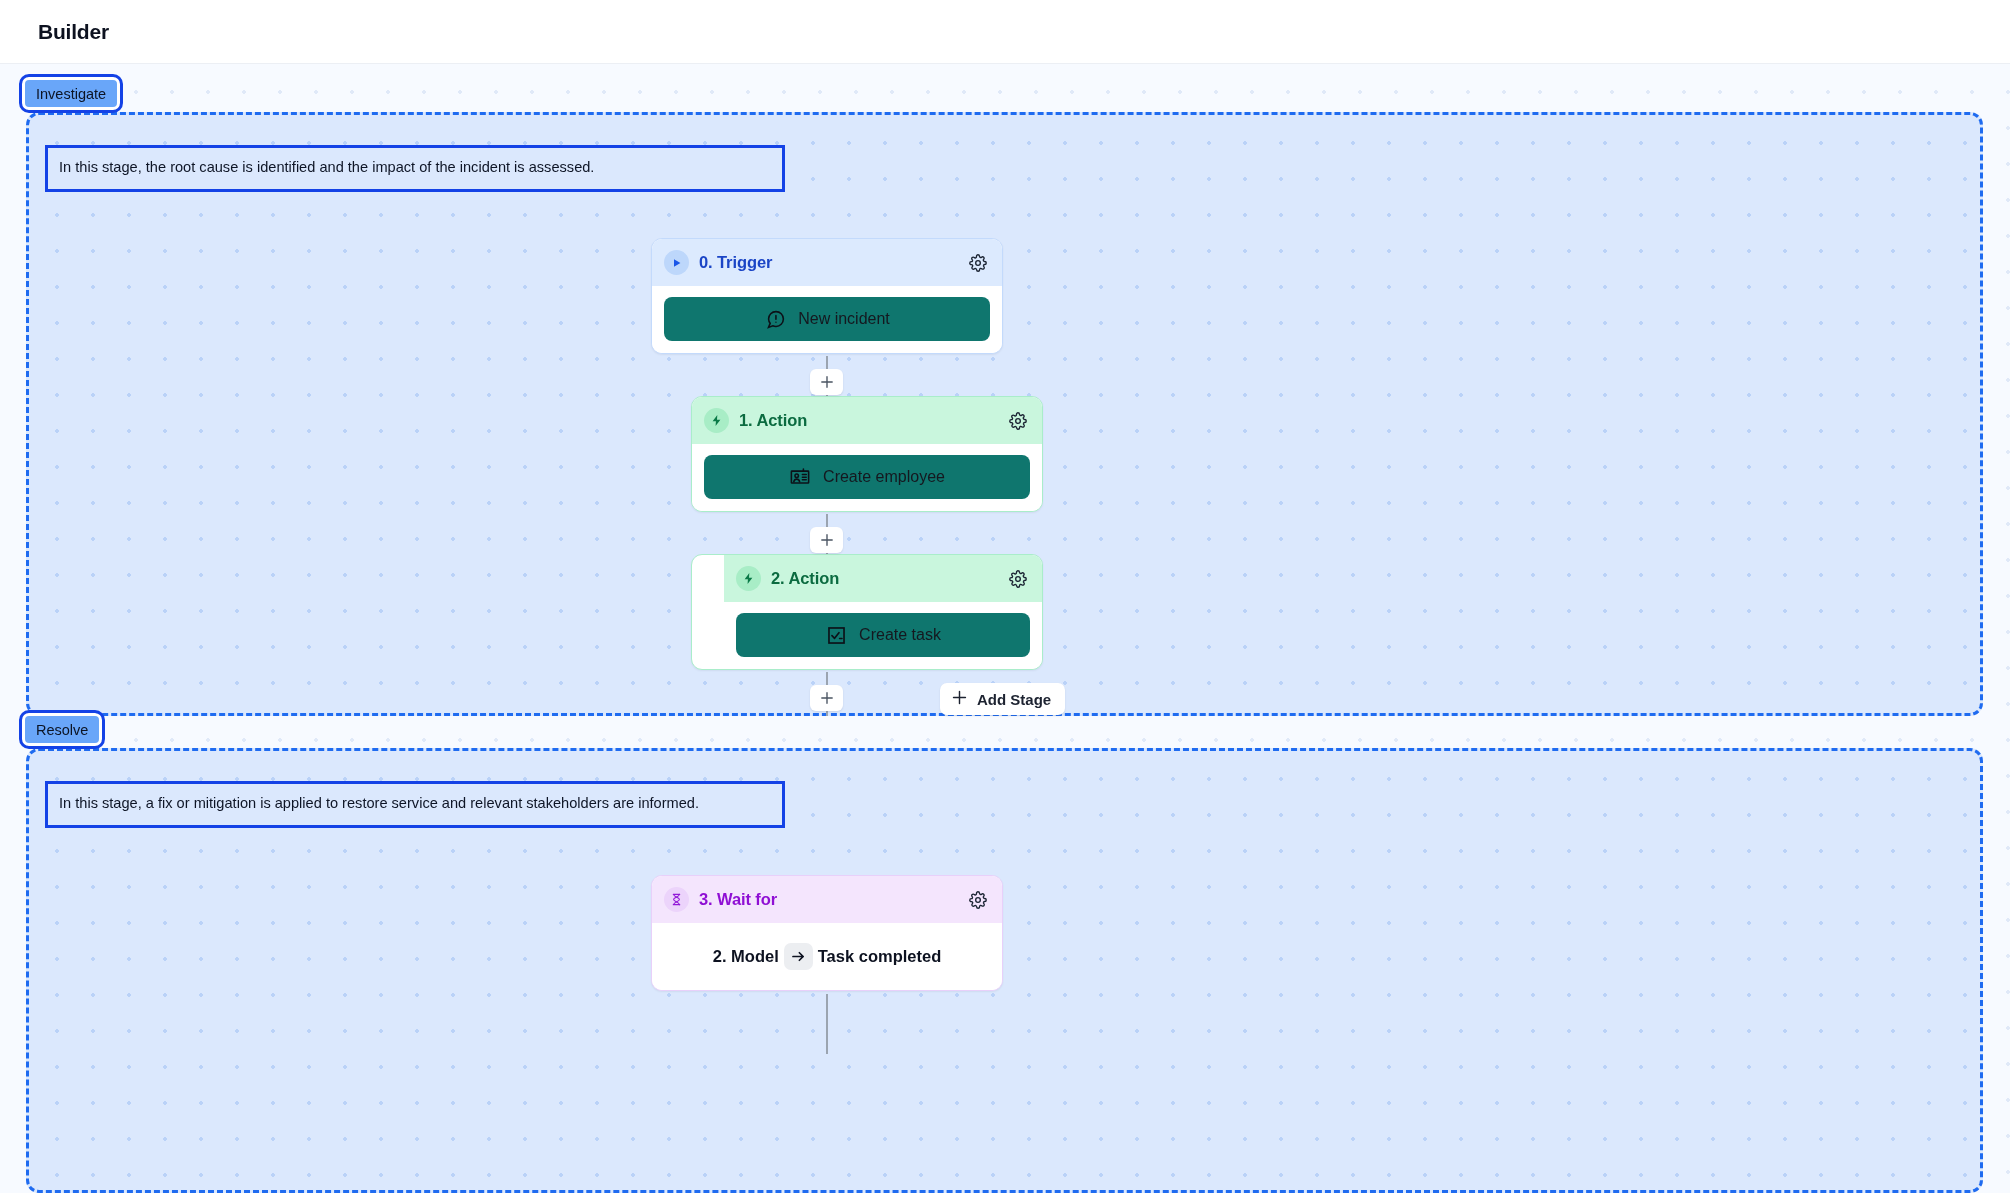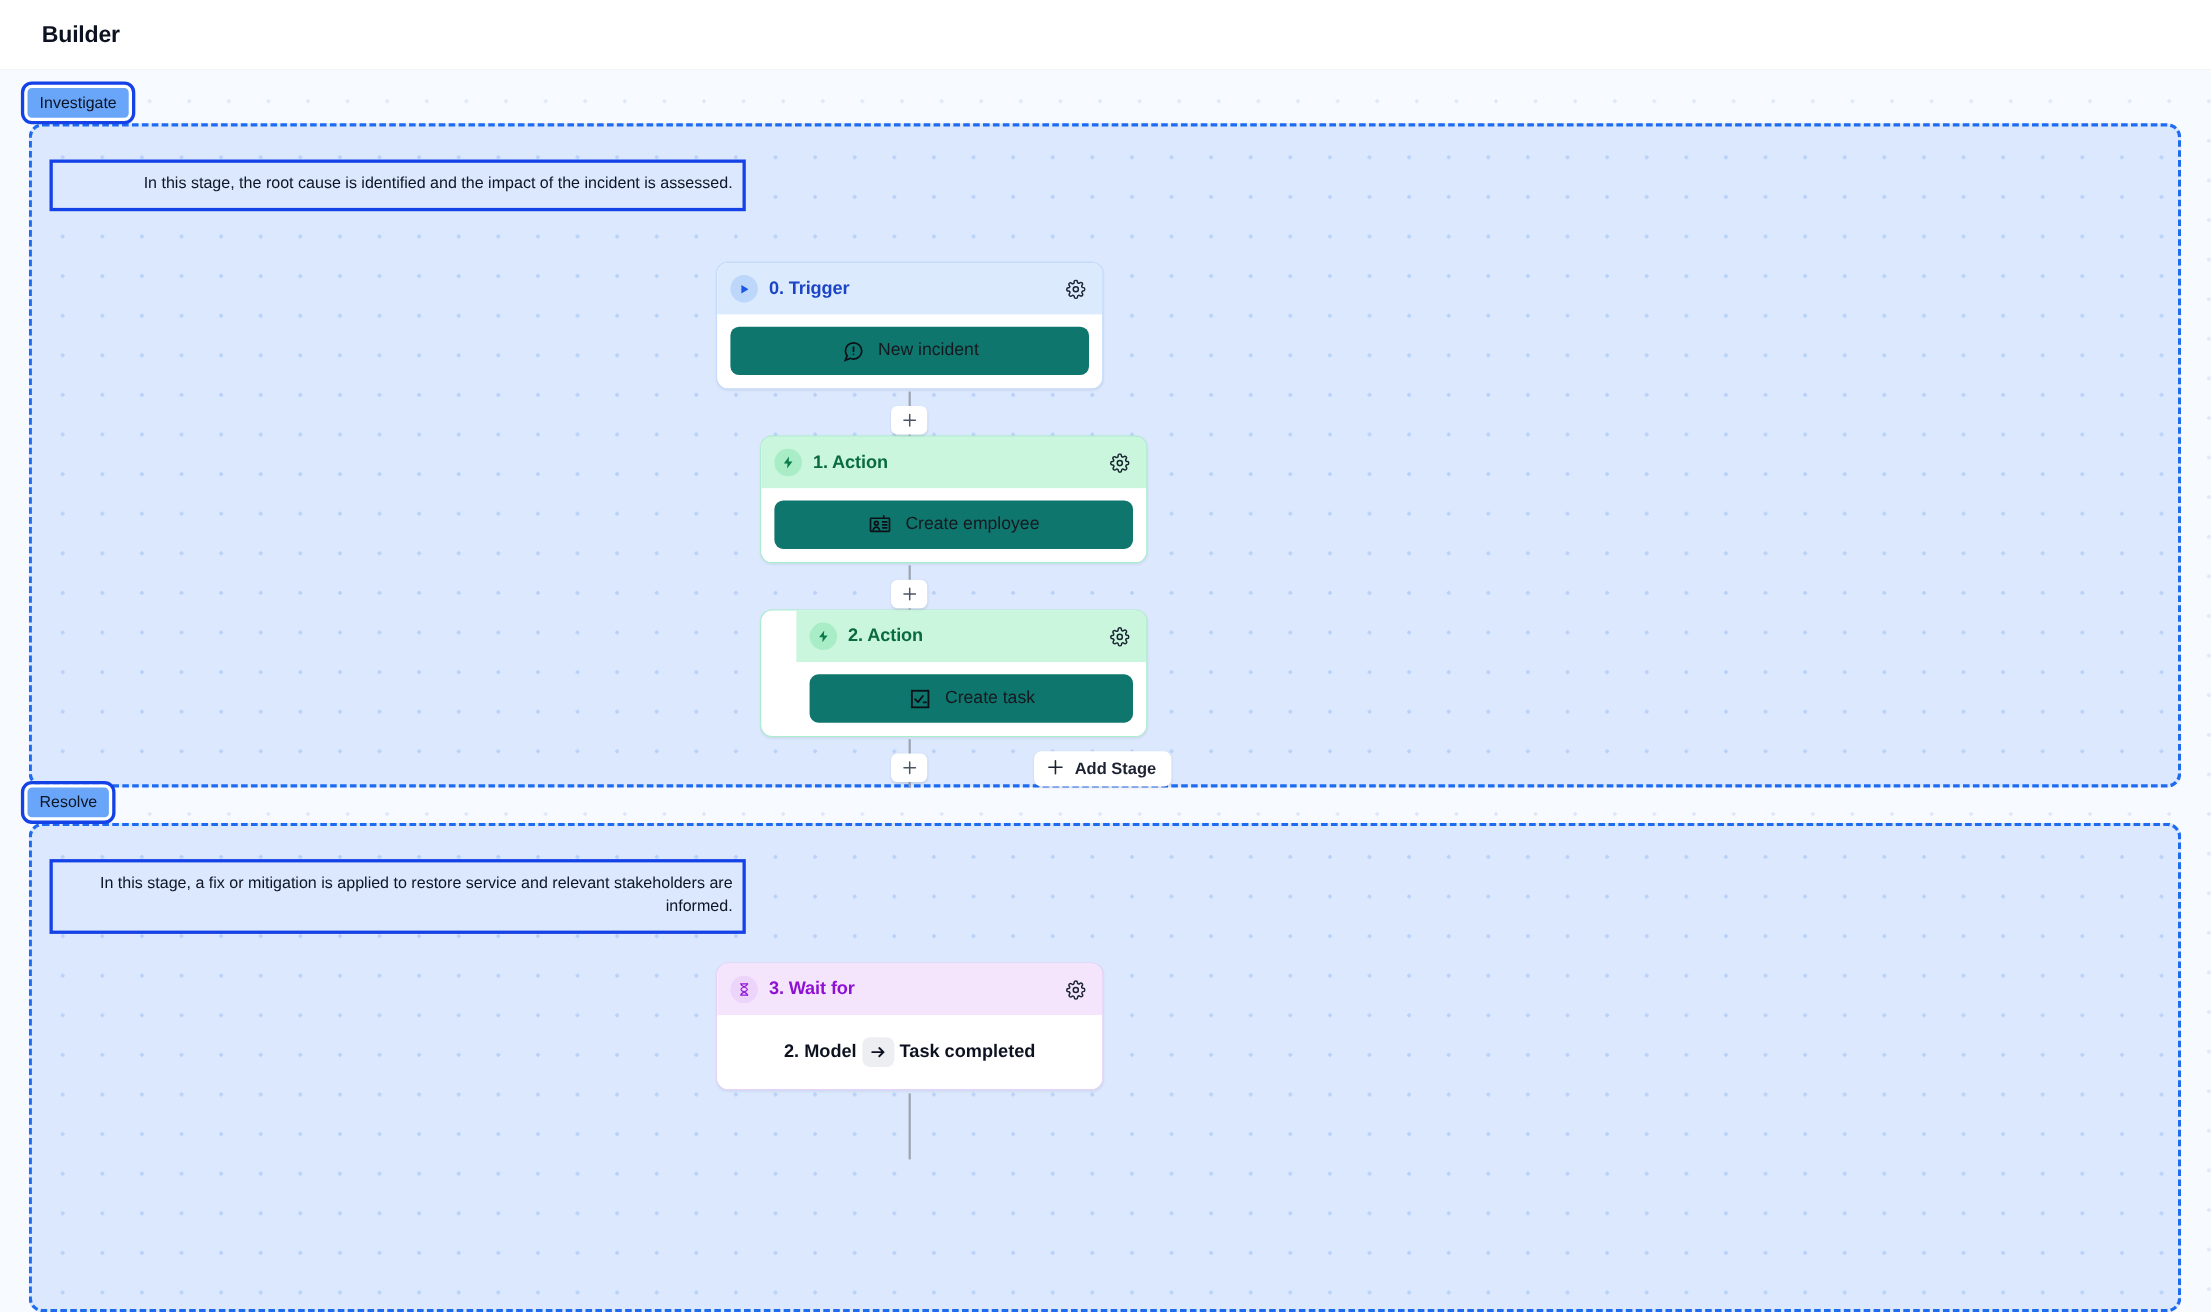--- a/index.html
+++ b/index.html
@@ -30,21 +30,20 @@
 
   
   .canvas {
     position: absolute; left: 0; top: 64px;
     width: 2010px; height: 1129px;
     background-color: #f7faff;
     background-image: radial-gradient(#e0e9f8 1.6px, transparent 1.7px);
     background-size: 36px 36px;
     background-position: 10px 10px;
     overflow: hidden;
-    text-align: right;
   }
 
   .stage-pill {
     position: absolute;
     display: inline-flex; align-items: center; justify-content: center;
     height: 33px;
     padding: 0 11px;
     background: #69a6f9;
     color: #0c1424;
     font-size: 14.5px;
@@ -62,21 +61,21 @@
     border-radius: 13px;
     background-color: #dbe8fd;
     background-image: radial-gradient(#bad2f8 1.8px, transparent 1.9px);
     background-size: 36px 36px;
     background-position: 10px 10px;
   }
 
   .stage-desc {
     position: absolute;
     left: 16px; top: 30px;
-    width: 633px;
+    width: 740px;
     padding: 9px 9px 11px 11px;
     background: #dbe8fd;
     border: 3px solid #1442e6;
     color: #0e1526;
     font-size: 14.6px;
     line-height: 21px;
   }
 
   
   .node {

